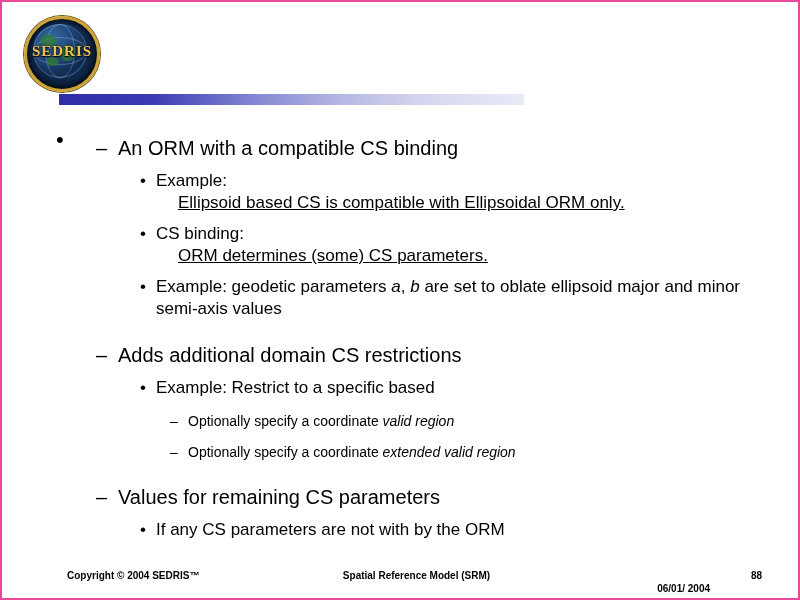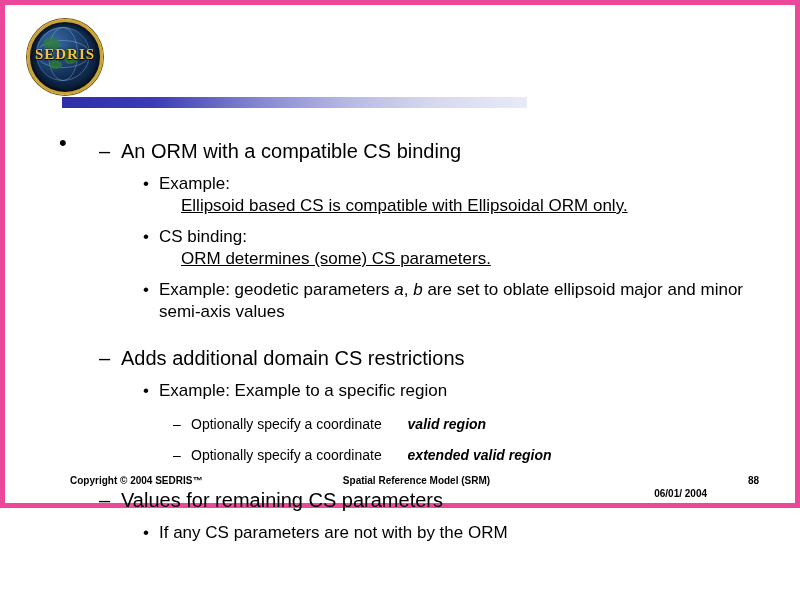--- a/index.html
+++ b/index.html
@@ -11,23 +11,23 @@
     height: 600px;
     background: #ffffff;
     font-family: "Liberation Sans", sans-serif;
     color: #000000;
     overflow: hidden;
     position: relative;
   }
   .slide {
     position: relative;
     width: 800px;
-    height: 508px;
+    height: 600px;
     box-sizing: border-box;
-    border: 5px solid #ec4899;
+    border: 2px solid #ec4899;
   }
 
   
   .logo {
     position: absolute;
     left: 22px;
     top: 14px;
     width: 70px;
     height: 70px;
     border-radius: 50%;
@@ -160,21 +160,21 @@
     margin-top: 13px;
     line-height: 1.3;
   }
   .lvl4 .bullet {
     position: absolute;
     left: 122px;
     top: 0;
     font-size: 14px;
   }
   i { font-style: italic; }
-  b.ital { font-style: italic; font-weight: bold; margin-left: 22px; }
+  b.ital { font-style: italic; font-weight: normal; }
 
   
   .gap-md { margin-top: 22px; }
   .gap-lg { margin-top: 24px; }
 
   
   .footer {
     position: absolute;
     left: 0;
     right: 0;
@@ -237,21 +237,21 @@
       <span>Example: geodetic parameters </span><i>a</i><span>, </span><i>b</i><span> are set to oblate ellipsoid major and minor semi-axis values</span>
     </div>
 
     <div class="lvl2 gap-md">
       <span class="bullet">–</span>
       <span>Adds additional domain CS restrictions</span>
     </div>
 
     <div class="lvl3">
       <span class="bullet">•</span>
-      <span>Example: Example to a specific region</span>
+      <span>Example: Restrict to a specific based</span>
     </div>
 
     <div class="lvl4">
       <span class="bullet">–</span>
       <span>Optionally specify a coordinate </span><b class="ital">valid region</b>
     </div>
 
     <div class="lvl4">
       <span class="bullet">–</span>
       <span>Optionally specify a coordinate </span><b class="ital">extended valid region</b>

